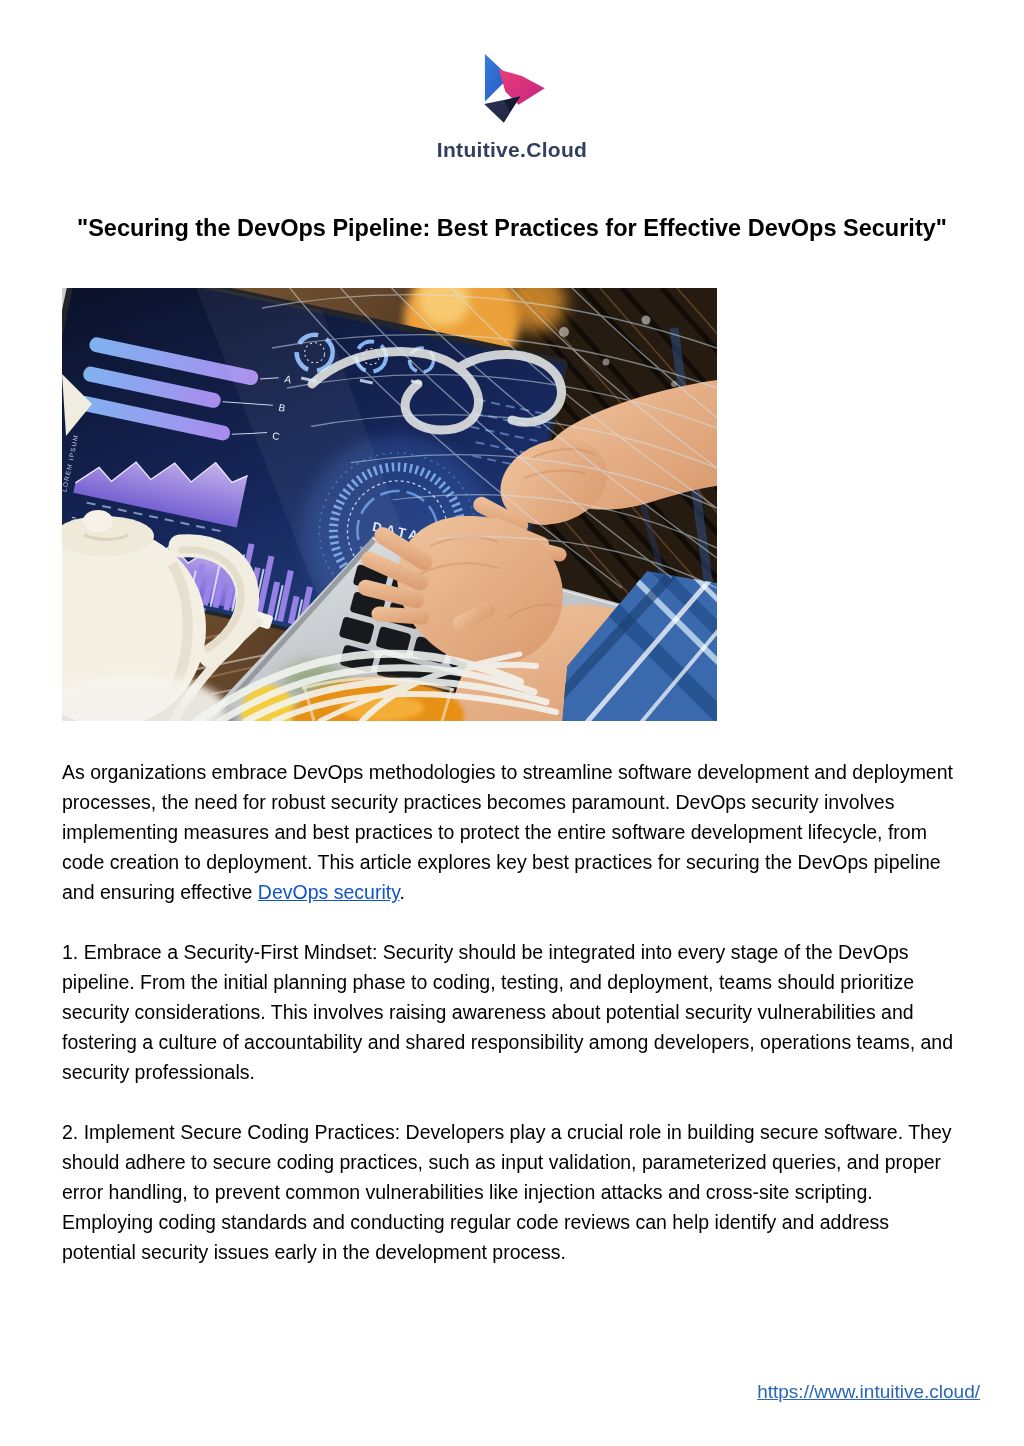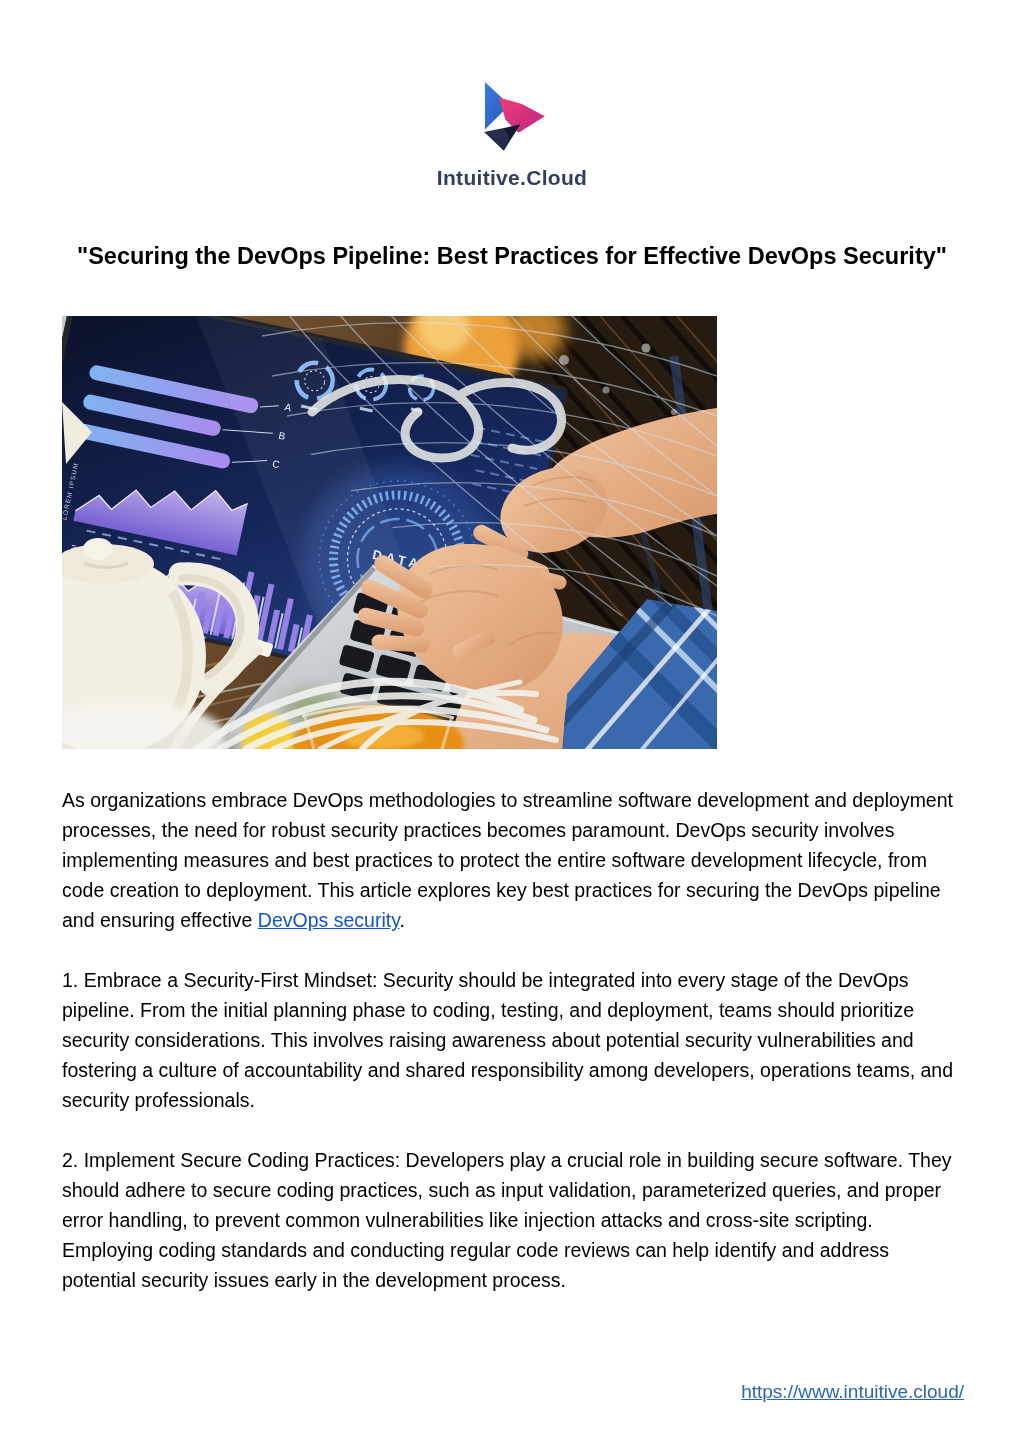--- a/index.html
+++ b/index.html
@@ -4,21 +4,21 @@
 <style>
   html, body { margin: 0; padding: 0; background: #ffffff; }
   body {
     width: 1024px; height: 1446px;
     font-family: "Liberation Sans", sans-serif;
     color: #000; position: relative; overflow: hidden;
   }
   .page { padding: 0 62px; position: relative; height: 100%; box-sizing: border-box; }
 
   
-  .logo-wrap { text-align: center; padding-top: 76px; }
+  .logo-wrap { text-align: center; padding-top: 48px; }
   .logo-icon { width: 82px; height: 84px; display: block; margin: 0 auto 6px auto; }
   .brand { font-size: 21px; font-weight: bold; color: #333e5e; letter-spacing: 0.3px; }
 
   
   .title {
     margin: 50px auto 0 auto; max-width: 910px;
     text-align: center; font-size: 23.5px; font-weight: bold; line-height: 1.38;
     color: #000;
   }
 
@@ -26,21 +26,21 @@
   .hero { width: 655px; height: 433px; margin-top: 44px; }
   .hero svg { display: block; width: 655px; height: 433px; }
 
   
   .content p { font-size: 19.5px; line-height: 30px; margin: 0; }
   .p-intro { margin-top: 36px !important; }
   .p-item  { margin-top: 30px !important; }
   a.inline-link { color: #1155cc; font-weight: normal; text-decoration: underline; cursor: pointer; }
 
   
-  .footer { position: absolute; top: 1381px; right: 60px; font-size: 19px; }
+  .footer { position: absolute; top: 1381px; right: 44px; font-size: 19px; }
   a.footer-link { color: #2a66b8; text-decoration: underline; cursor: pointer; }
 </style>
 </head>
 <body>
 
 <div class="page">
 
   <div class="logo-wrap">
     <svg class="logo-icon" viewBox="0 0 100 100" aria-hidden="true">
       <defs>

